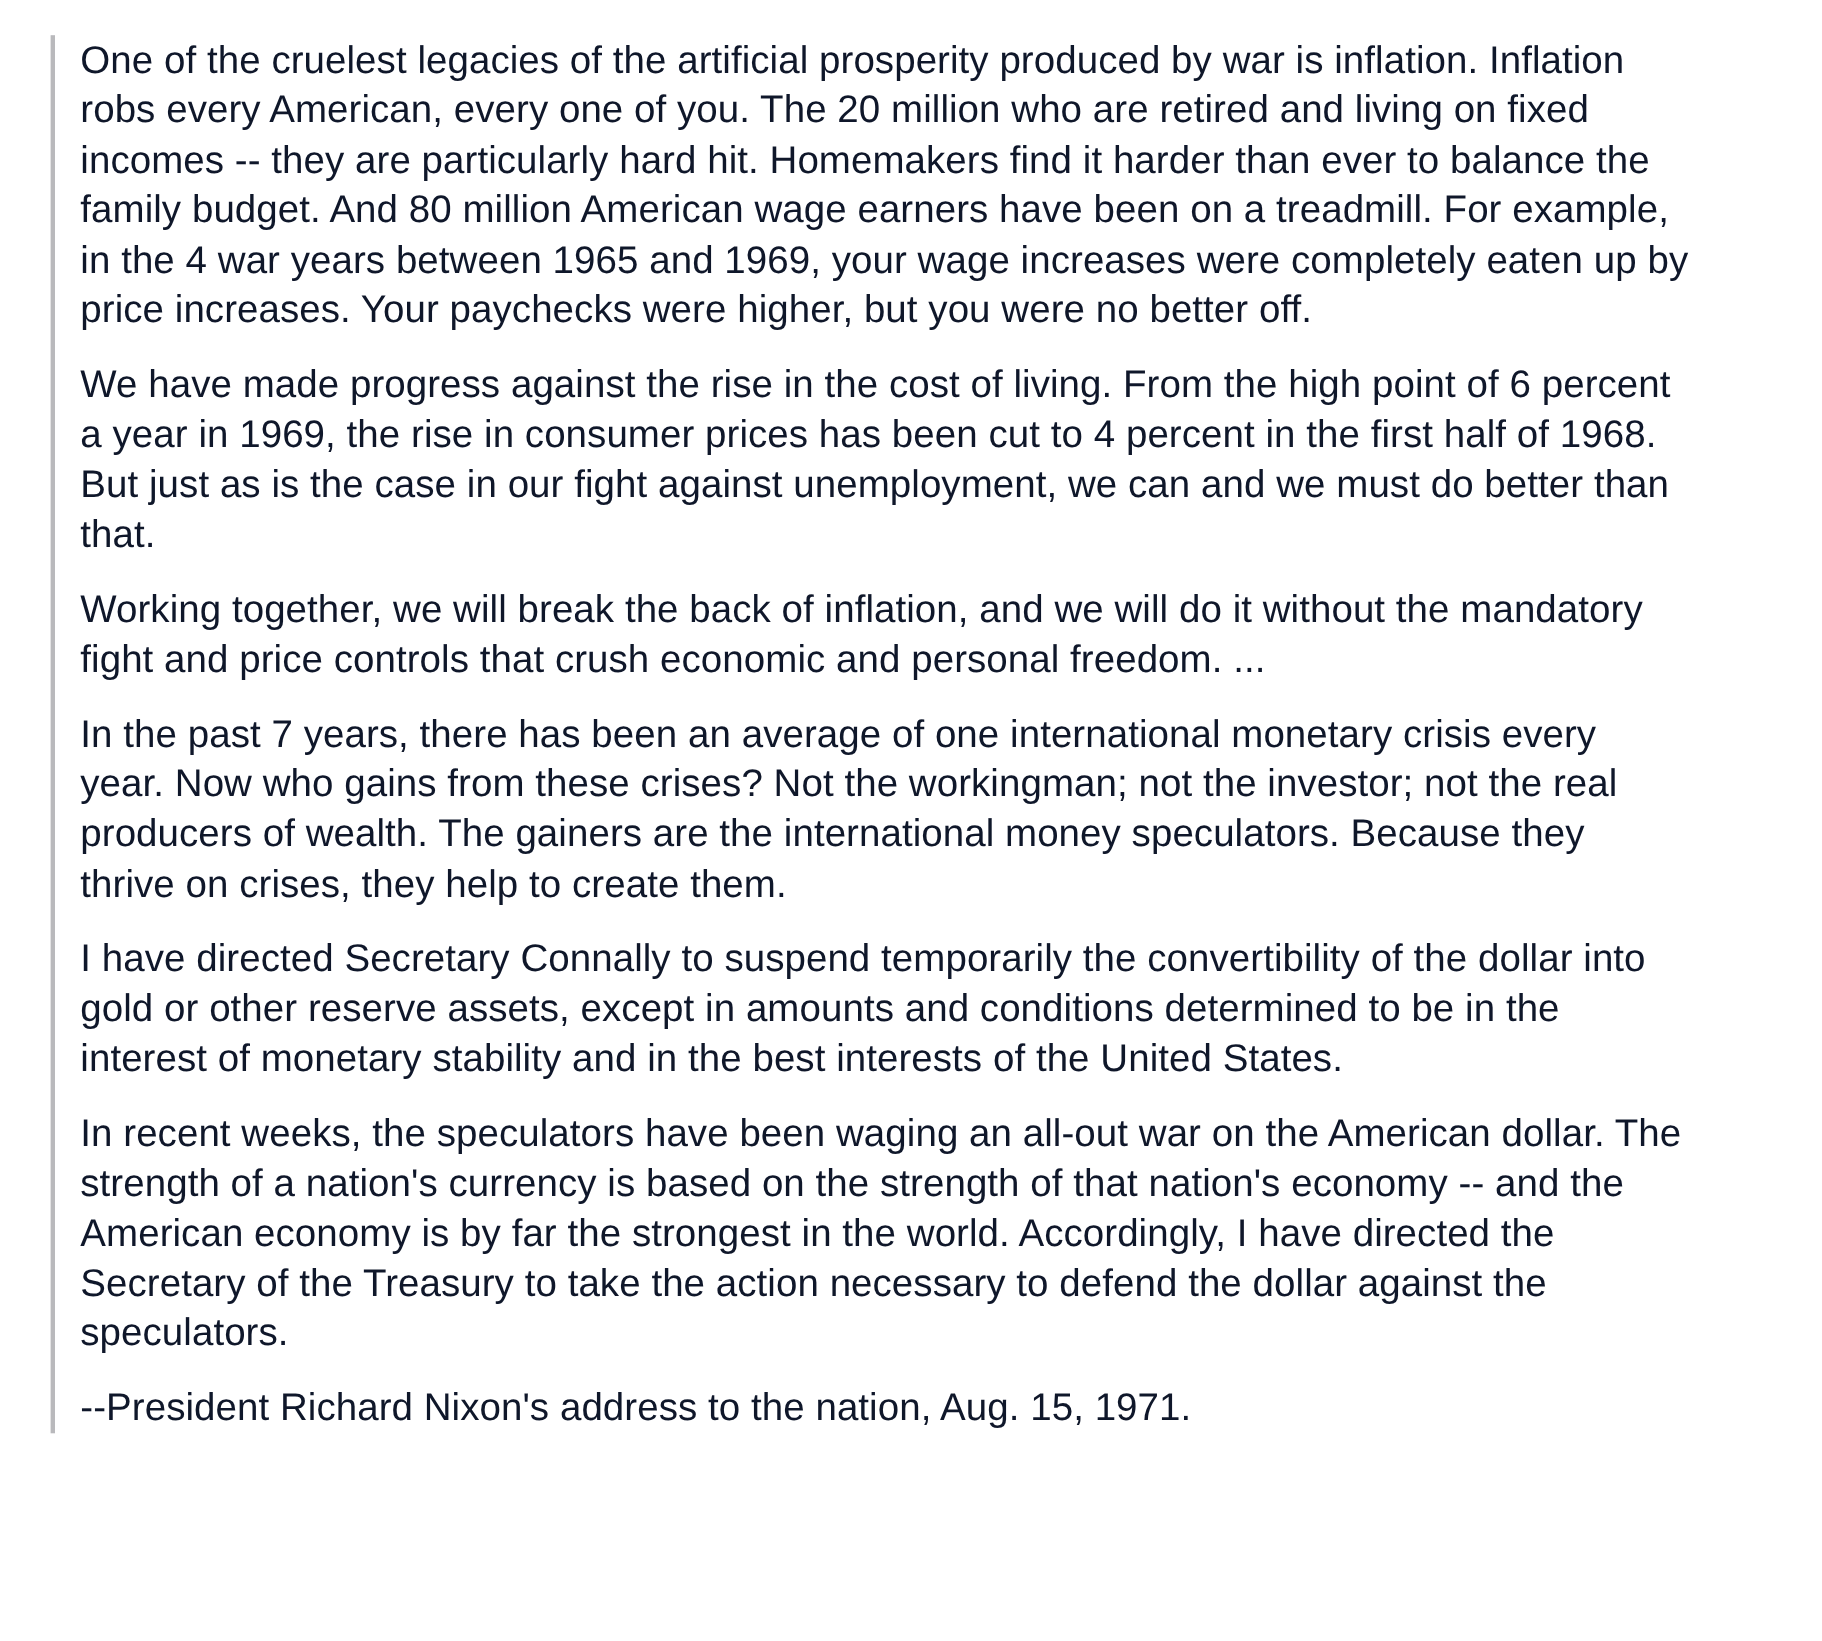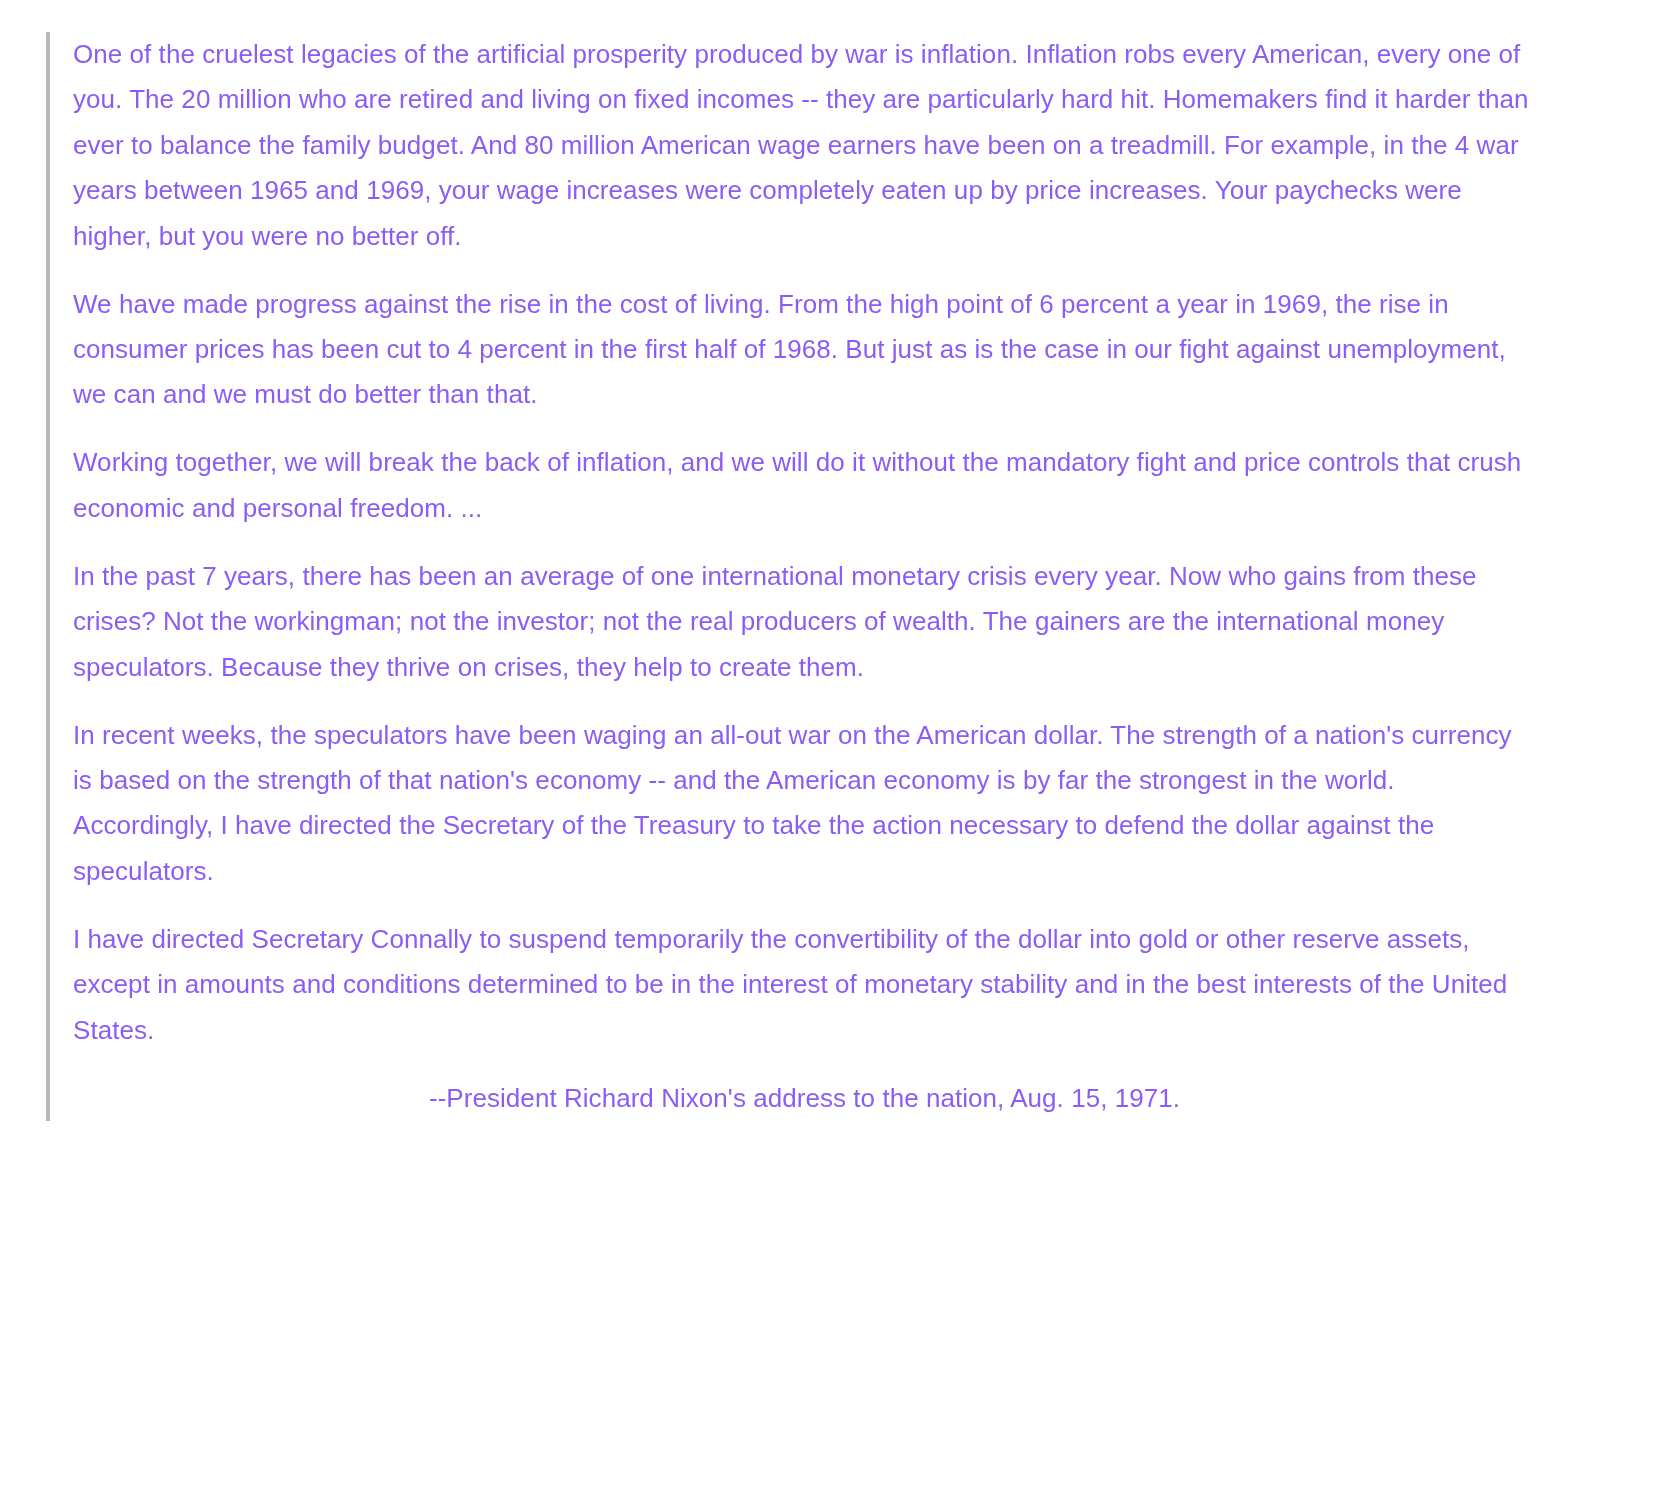--- a/index.html
+++ b/index.html
@@ -16,38 +16,37 @@
     }
     .quote {
       position: absolute;
       left: 46px;
       top: 32px;
       width: 1490px;
       border-left: 4px solid #b9b9bc;
       padding-left: 23px;
       padding-right: 0;
       box-sizing: border-box;
-      color: #8b5cf6;
-      font-size: 26px;
+      color: #0f172a;
+      font-size: 35px;
       line-height: 45.4px;
       letter-spacing: 0.05px;
     }
     .quote p {
       margin: 0 0 22.6px 0;
       padding: 0;
     }
     .quote p:last-child {
       margin-bottom: 0;
-      text-align: center;
     }
   </style>
 </head>
 <body>
 
 <blockquote class="quote" style="margin:0;">
   <p>One of the cruelest legacies of the artificial prosperity produced by war is inflation. Inflation robs every American, every one of you. The 20 million who are retired and living on fixed incomes -- they are particularly hard hit. Homemakers find it harder than ever to balance the family budget. And 80 million American wage earners have been on a treadmill. For example, in the 4 war years between 1965 and 1969, your wage increases were completely eaten up by price increases. Your paychecks were higher, but you were no better off.</p>
   <p>We have made progress against the rise in the cost of living. From the high point of 6 percent a year in 1969, the rise in consumer prices has been cut to 4 percent in the first half of 1968. But just as is the case in our fight against unemployment, we can and we must do better than that.</p>
   <p>Working together, we will break the back of inflation, and we will do it without the mandatory fight and price controls that crush economic and personal freedom. ...</p>
   <p>In the past 7 years, there has been an average of one international monetary crisis every year. Now who gains from these crises? Not the workingman; not the investor; not the real producers of wealth. The gainers are the international money speculators. Because they thrive on crises, they help to create them.</p>
+  <p>I have directed Secretary Connally to suspend temporarily the convertibility of the dollar into gold or other reserve assets, except in amounts and conditions determined to be in the interest of monetary stability and in the best interests of the United States.</p>
   <p>In recent weeks, the speculators have been waging an all-out war on the American dollar. The strength of a nation's currency is based on the strength of that nation's economy -- and the American economy is by far the strongest in the world. Accordingly, I have directed the Secretary of the Treasury to take the action necessary to defend the dollar against the speculators.</p>
-  <p>I have directed Secretary Connally to suspend temporarily the convertibility of the dollar into gold or other reserve assets, except in amounts and conditions determined to be in the interest of monetary stability and in the best interests of the United States.</p>
   <p>--President Richard Nixon's address to the nation, Aug. 15, 1971.</p>
 </blockquote>
 
 </body></html>

